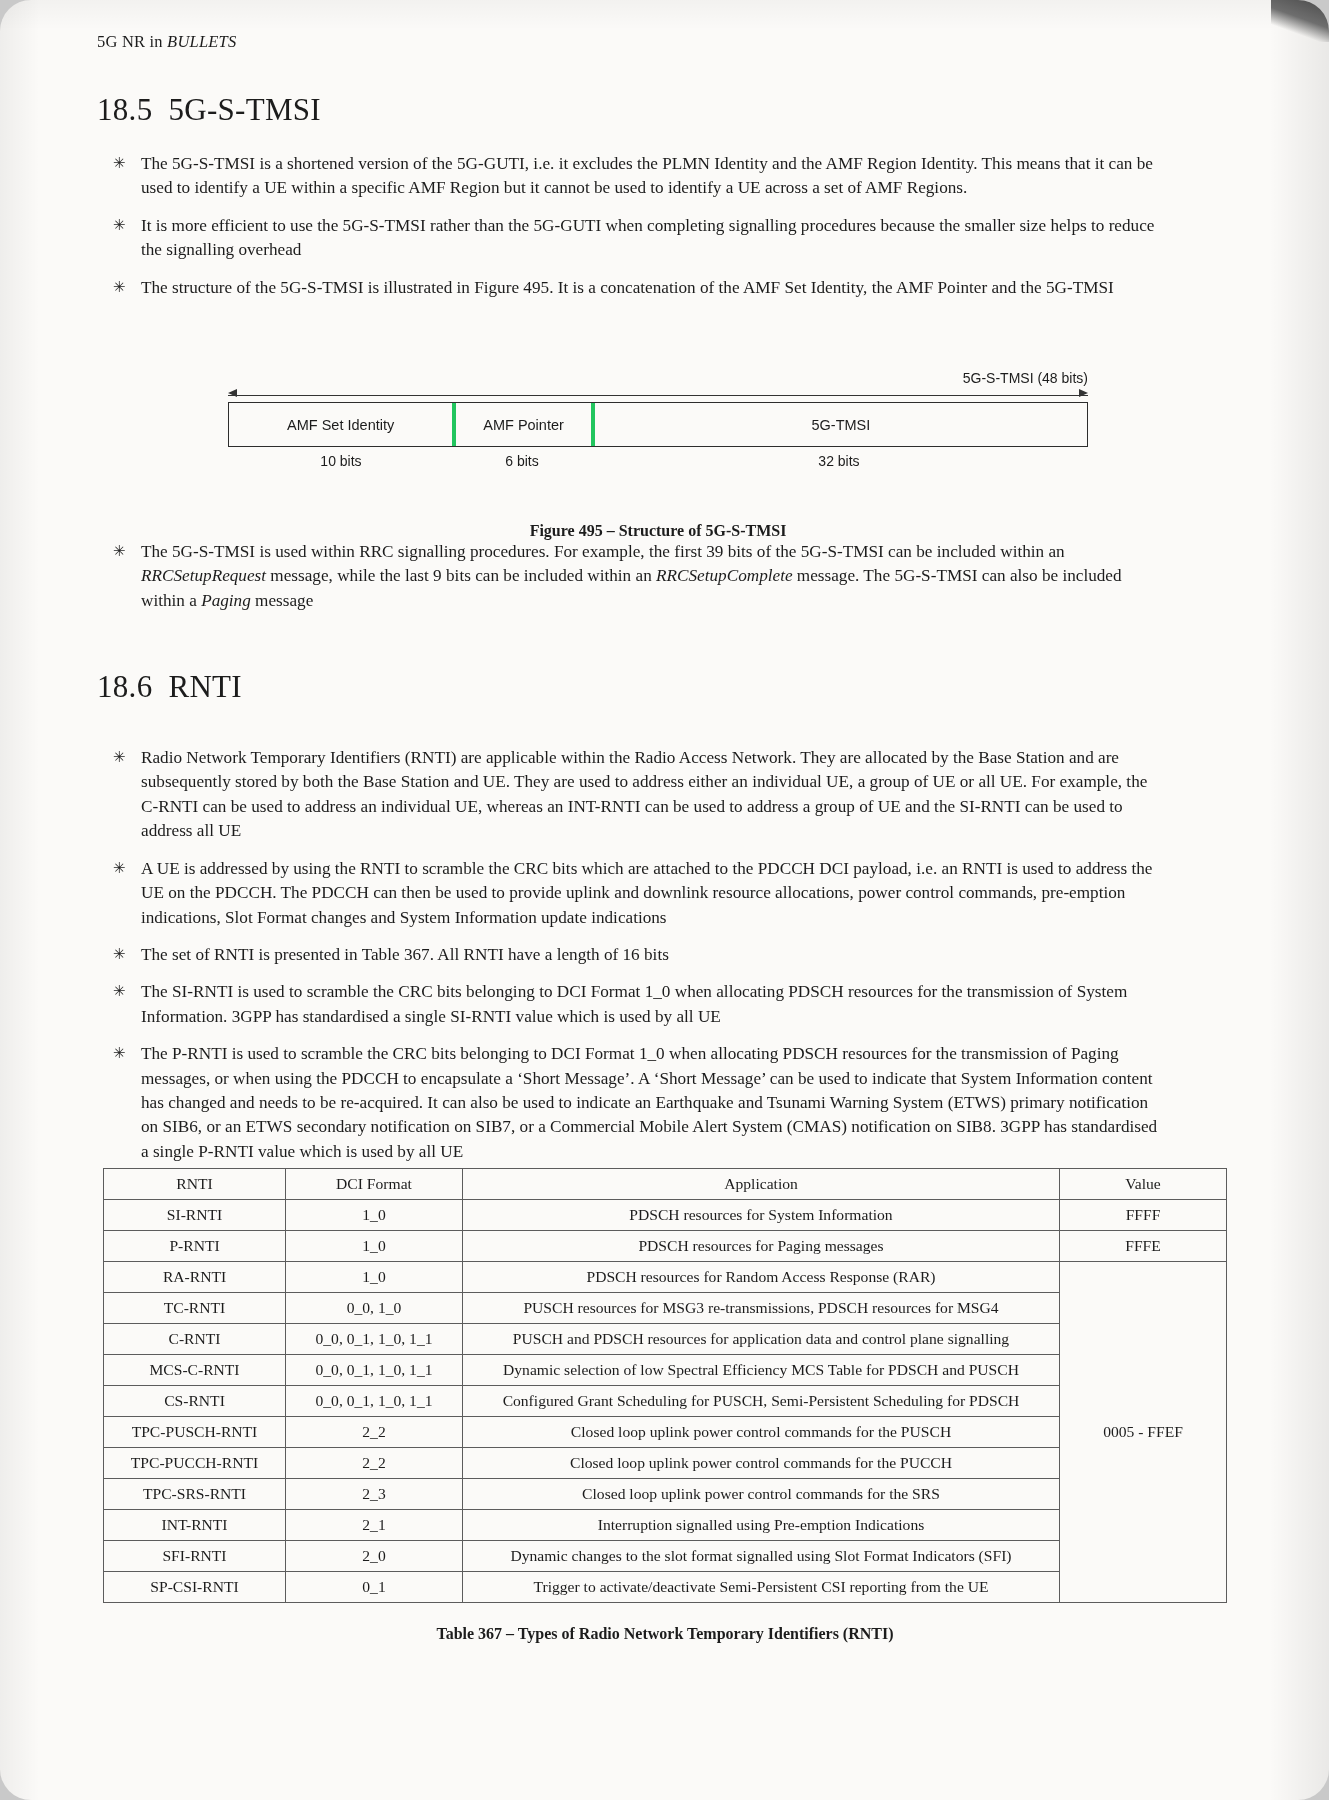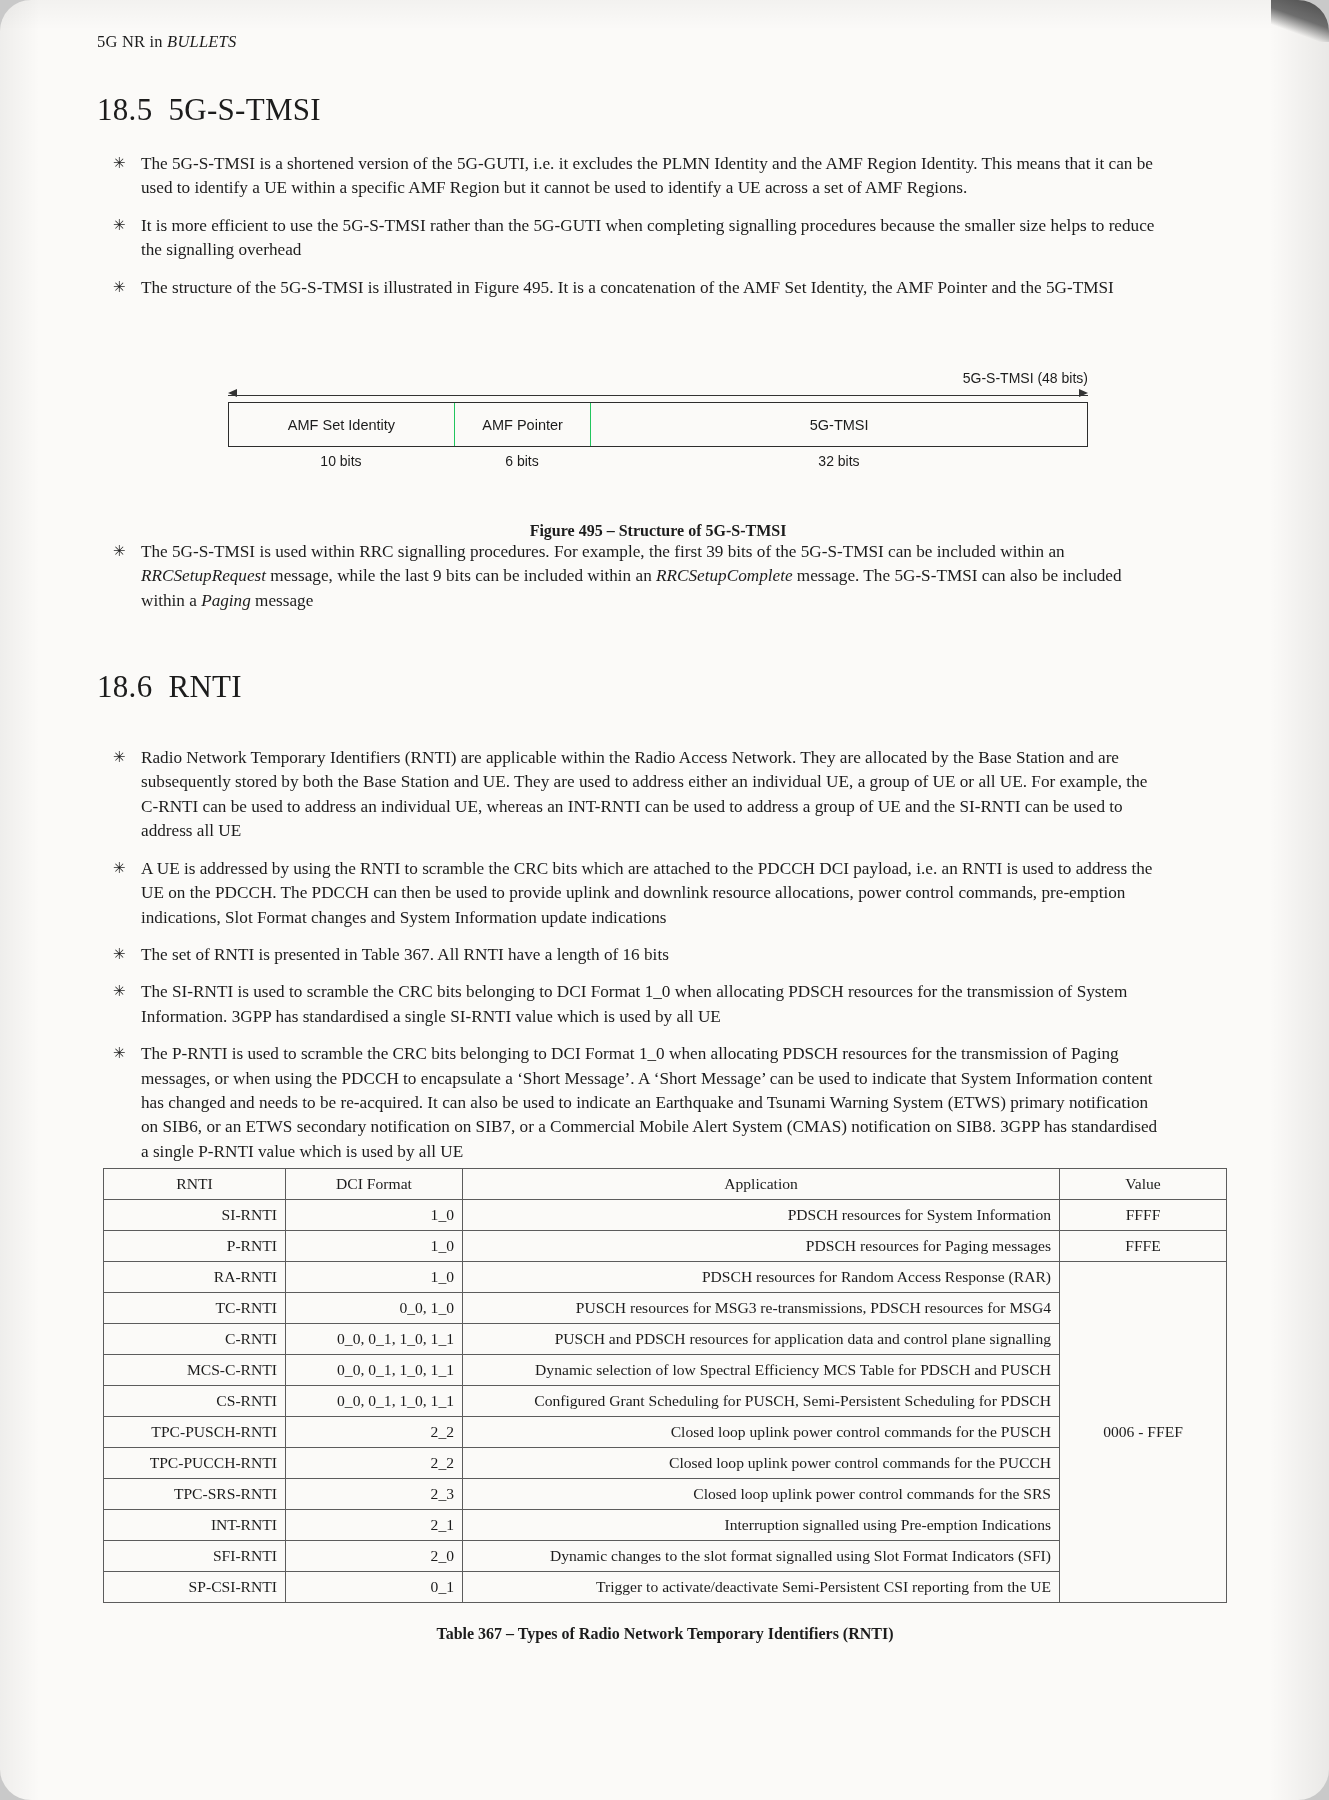--- a/index.html
+++ b/index.html
@@ -116,21 +116,21 @@
     display: flex;
     border: 1px solid #2d2d2d;
     height: 43px;
   }
   .fig-box {
     display: flex;
     align-items: center;
     justify-content: center;
     font-family: "Liberation Sans", sans-serif;
     font-size: 14.5px;
-    border-right: 1px solid #22c55e;
+    border-right: 4px solid #22c55e;
     box-sizing: border-box;
   }
   .fig-box:last-child { border-right: none; }
   .fig-bits {
     display: flex;
     margin-top: 6px;
   }
   .fig-bit {
     text-align: center;
     font-family: "Liberation Sans", sans-serif;
@@ -160,21 +160,21 @@
   table.rnti th, table.rnti td {
     border: 1px solid #5c5c5c;
     padding: 4px 8px;
     height: 22px;
   }
   table.rnti th {
     font-weight: normal;
     text-align: center;
   }
   td.c, th.c { text-align: center; }
-  td.l { text-align: right; padding-left: 10px; }
+  td.l { text-align: center; padding-left: 10px; }
   .col-rnti { width: 165px; }
   .col-dci { width: 160px; }
   .col-val { width: 150px; }
   .tbl-caption {
     margin-top: 22px;
     text-align: center;
     font-weight: bold;
     font-size: 16px;
   }
   .page-num {
@@ -294,21 +294,21 @@
         <tr>
           <td class="l">P-RNTI</td>
           <td class="l">1_0</td>
           <td class="l">PDSCH resources for Paging messages</td>
           <td class="c">FFFE</td>
         </tr>
         <tr>
           <td class="l">RA-RNTI</td>
           <td class="l">1_0</td>
           <td class="l">PDSCH resources for Random Access Response (RAR)</td>
-          <td class="c" rowspan="11">0006 - FFEF</td>
+          <td class="c" rowspan="11">0005 - FFEF</td>
         </tr>
         <tr>
           <td class="l">TC-RNTI</td>
           <td class="l">0_0, 1_0</td>
           <td class="l">PUSCH resources for MSG3 re-transmissions, PDSCH resources for MSG4</td>
         </tr>
         <tr>
           <td class="l">C-RNTI</td>
           <td class="l">0_0, 0_1, 1_0, 1_1</td>
           <td class="l">PUSCH and PDSCH resources for application data and control plane signalling</td>

